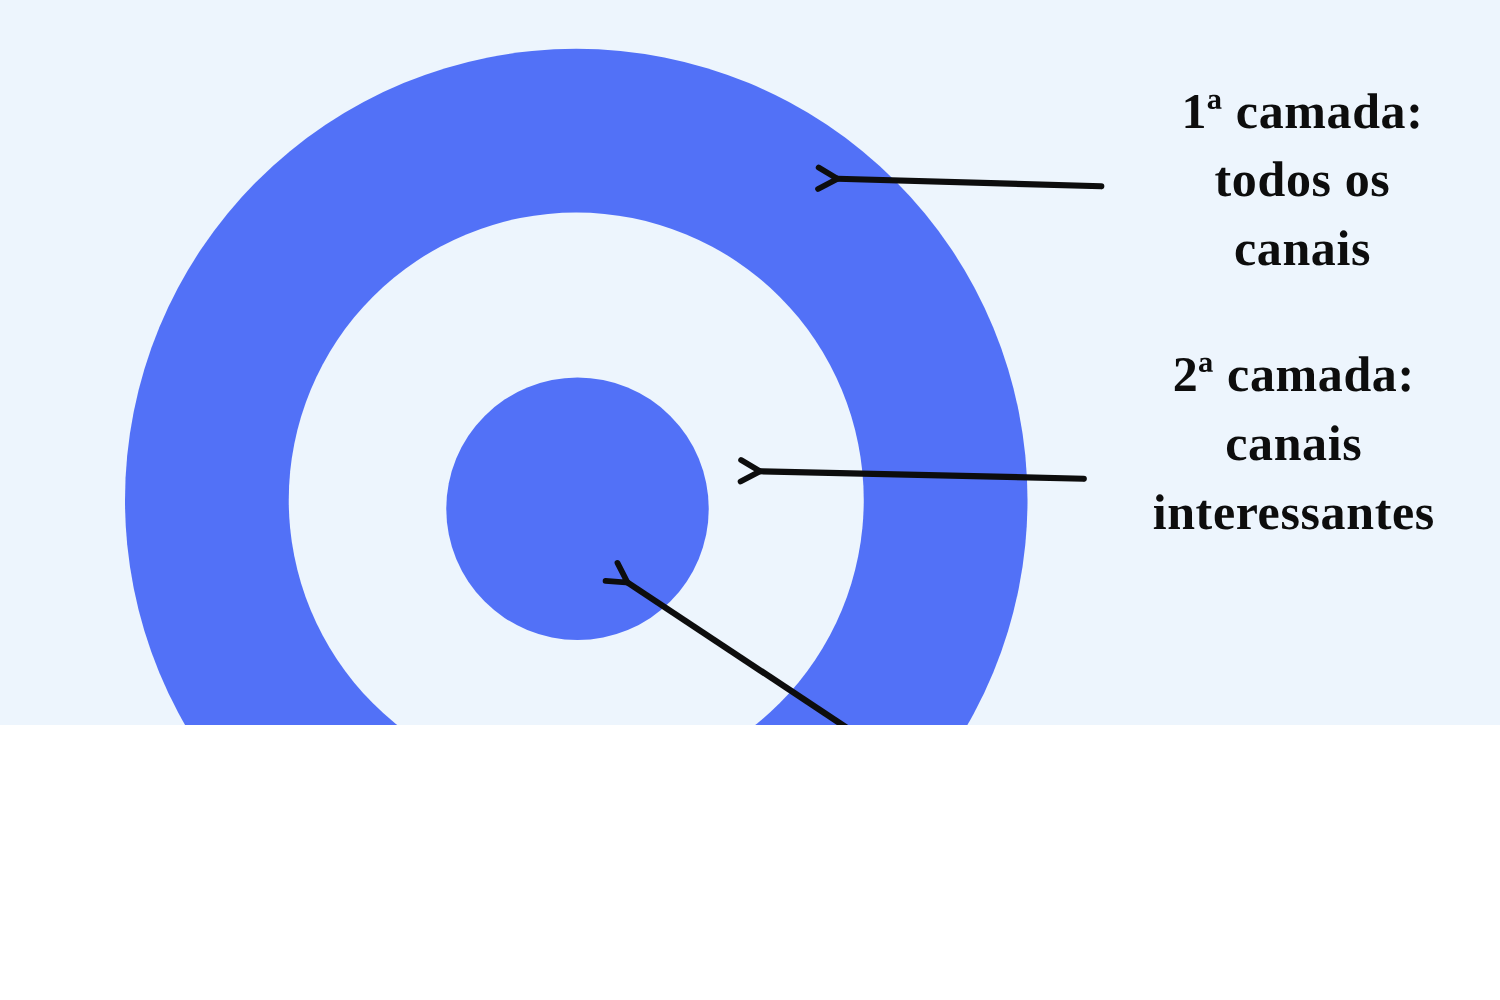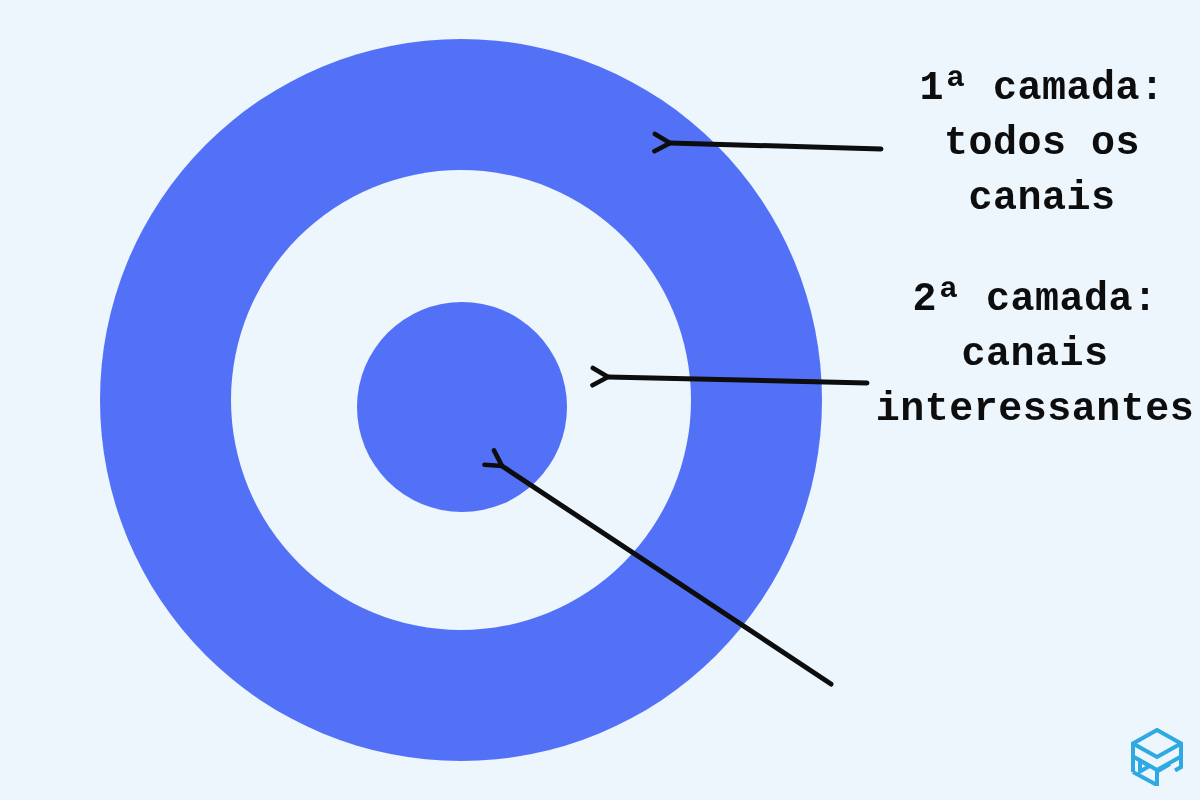--- a/index.html
+++ b/index.html
@@ -1,22 +1,22 @@
 <!DOCTYPE html>
 <html style="--background: #EDF5FD; --circle_blue: #5271F7; --ring_light: #EDF5FD; --arrow: #0D0D0D; --text: #0D0D0D; --logo: #2FA9E2;"><head>
 <meta charset="utf-8">
 <style>
   html, body { margin: 0; padding: 0; }
   .canvas {
     position: relative;
     width: 1200px;
-    height: 800px;
+    height: 580px;
     overflow: hidden;
     background: var(--background, #EDF5FD);
-    font-family: Liberation Mono, monospace;
+    font-family: Liberation Serif, serif;
   }
   .circle { position: absolute; border-radius: 50%; }
   .circle-outer  { left: 100px; top: 39px;  width: 722px; height: 722px; background: var(--circle_blue, #5271F7); }
   .circle-middle { left: 231px; top: 170px; width: 460px; height: 460px; background: var(--ring_light, #EDF5FD); }
   .circle-inner  { left: 357px; top: 302px; width: 210px; height: 210px; background: var(--circle_blue, #5271F7); }
 
   .arrows-overlay { position: absolute; left: 0; top: 0; width: 1200px; height: 800px; }
   .arrow-line { stroke: var(--arrow, #0D0D0D); stroke-width: 5; stroke-linecap: round; }
   .arrow-head-path { fill: none; stroke: var(--arrow, #0D0D0D); stroke-width: 2.4; stroke-linecap: round; stroke-linejoin: miter; }
 

